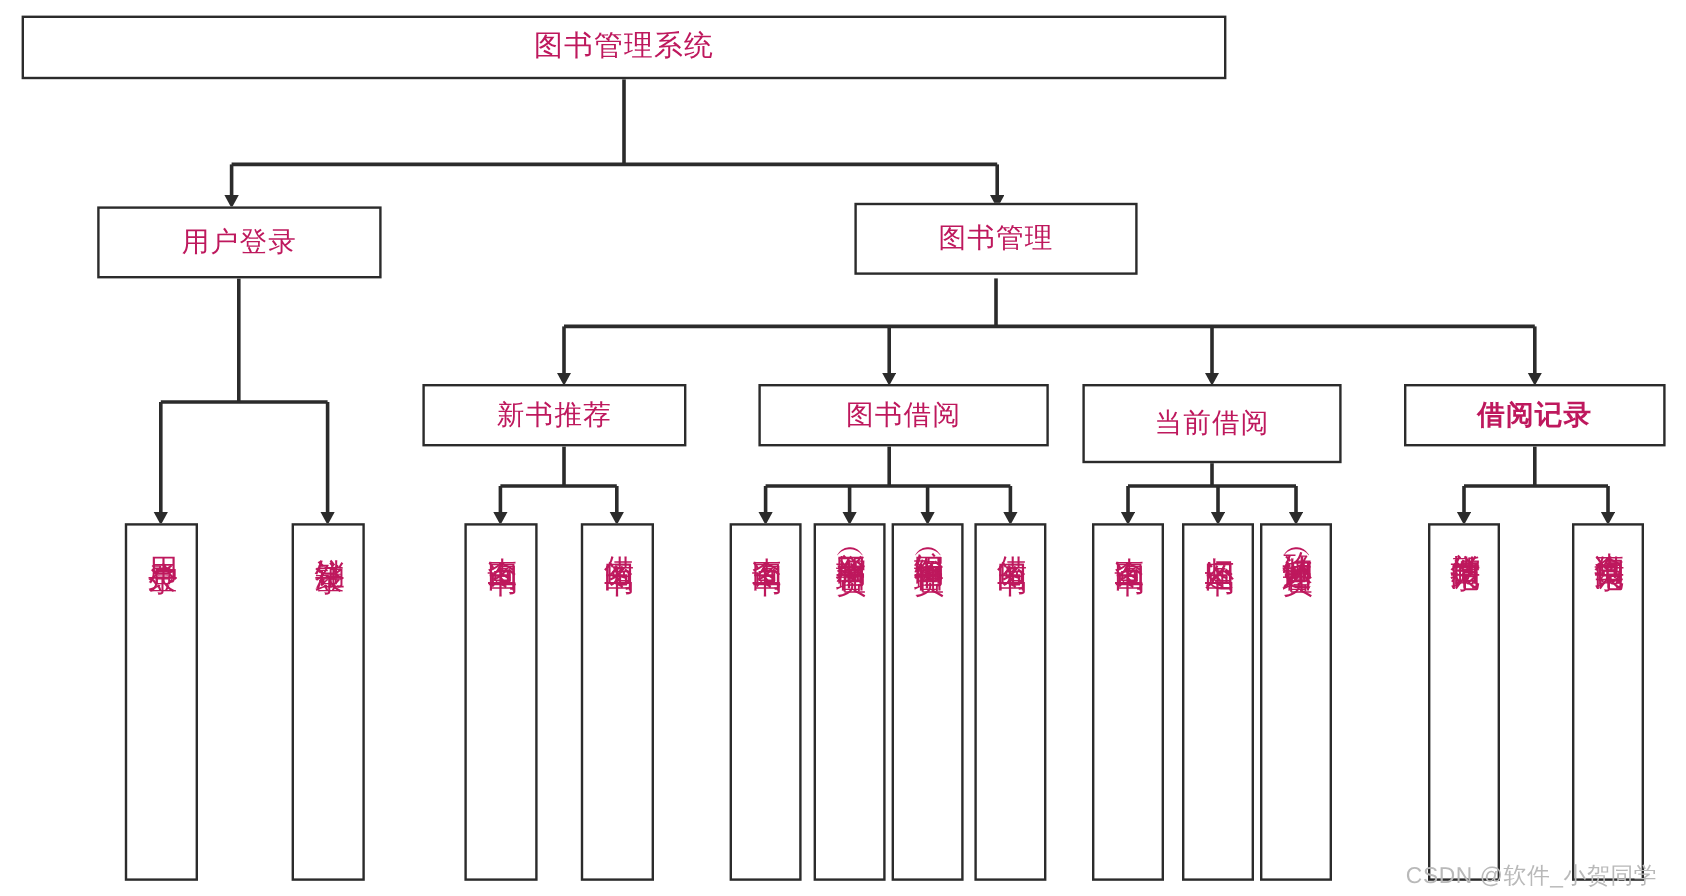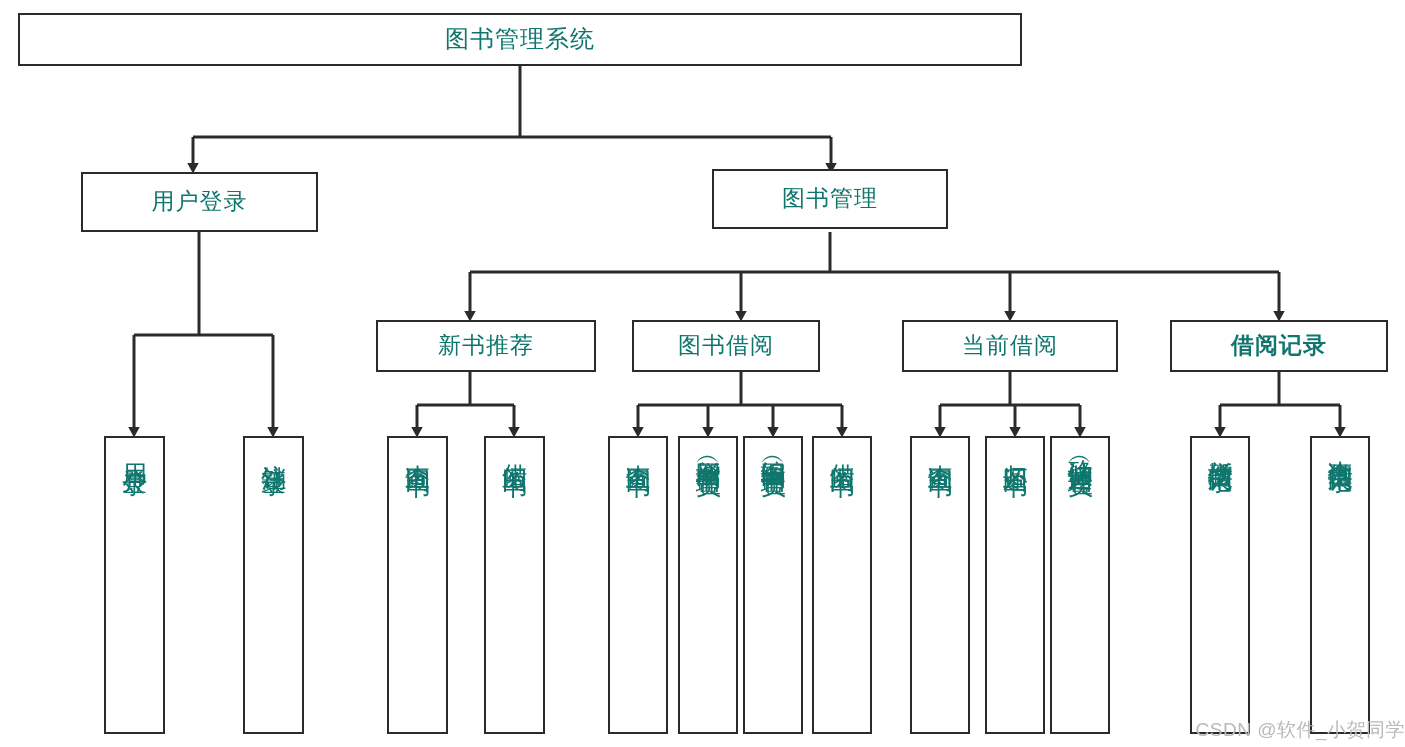--- a/index.html
+++ b/index.html
@@ -32,21 +32,21 @@
     display:flex;
     align-items:center;
     justify-content:center;
     z-index:3;
   }
   .node .label{
     display:block;
     text-align:right;
     line-height:1.18;
     letter-spacing:1px;
-    color:#0f766e;
+    color:#be185d;
   }
   
   .node.h .label{
     font-size:23px;
     white-space:nowrap;
   }
   .node.root .label{font-size:24px;}
   
   .node.v{
     align-items:flex-start;
@@ -60,21 +60,21 @@
     letter-spacing:3px;
     margin:0 auto;
   }
   
   .node.v.tall{padding-top:2px;}
   .node.v.tall .label{font-size:25px;letter-spacing:2px;}
 
   
   #watermark{
     position:absolute;
-    right:0;
+    right:24px;
     bottom:4px;
     font-size:19px;
     color:#b9b9b9;
     letter-spacing:0.5px;
     white-space:nowrap;
     z-index:6;
     font-family:"Liberation Sans","DejaVu Sans",sans-serif;
   }
 </style>
 </head>
@@ -137,29 +137,29 @@
   </div>
 
   <div class="node h" style="left:81px;top:172px;width:237px;height:60px;">
     <span class="label">用户登录</span>
   </div>
 
   <div class="node h" style="left:712px;top:169px;width:236px;height:60px;">
     <span class="label">图书管理</span>
   </div>
 
-  <div class="node h" style="left:376px;top:320px;width:220px;height:52px;">
+  <div class="node h" style="left:352px;top:320px;width:220px;height:52px;">
     <span class="label">新书推荐</span>
   </div>
 
-  <div class="node h" style="left:632px;top:320px;width:188px;height:52px;font-family:Liberation Serif, serif;">
+  <div class="node h" style="left:632px;top:320px;width:242px;height:52px;font-family:Liberation Serif, serif;">
     <span class="label">图书借阅</span>
   </div>
 
-  <div class="node h" style="left:902px;top:320px;width:216px;height:52px;">
+  <div class="node h" style="left:902px;top:320px;width:216px;height:66px;">
     <span class="label">当前借阅</span>
   </div>
 
   <div class="node h" style="left:1170px;top:320px;width:218px;height:52px;font-weight:bold;">
     <span class="label">借阅记录</span>
   </div>
 
   <div class="node v" style="left:104px;top:436px;width:61px;height:298px;">
     <span class="label">用户登录</span>
   </div>

